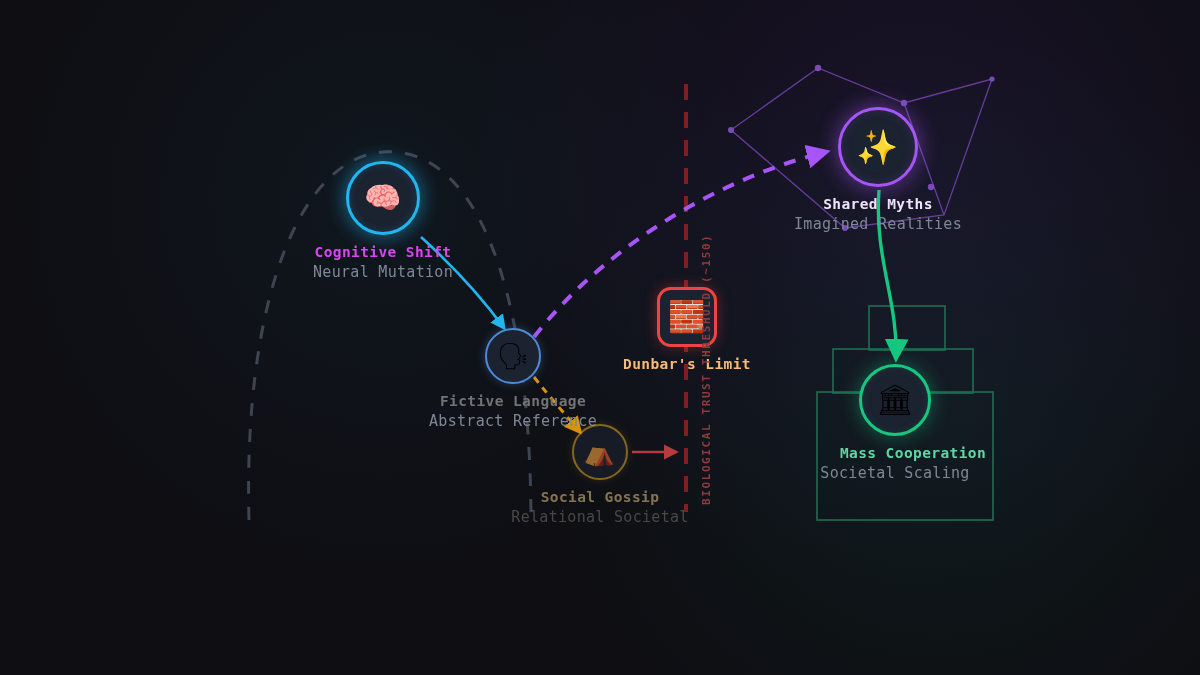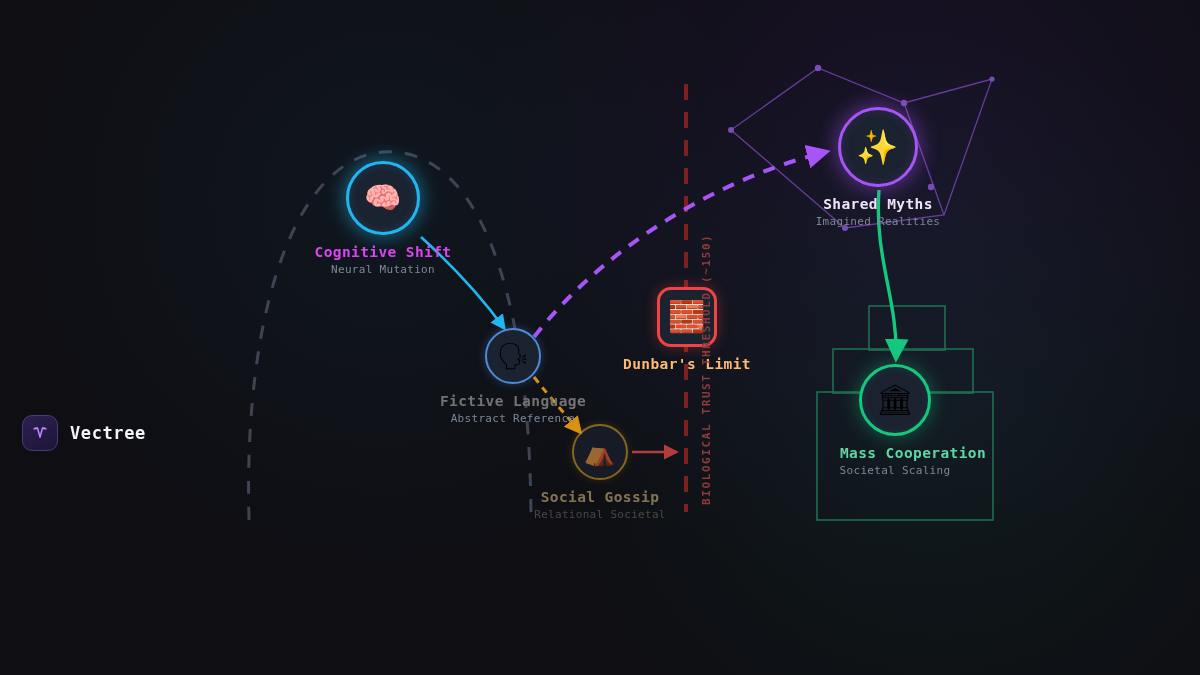--- a/index.html
+++ b/index.html
@@ -45,21 +45,21 @@
   }
   .node .ttl{
     margin-top:9px;
     font-size:14.5px;
     font-weight:bold;
     letter-spacing:.4px;
     white-space:nowrap;
   }
   .node .sub{
     margin-top:3px;
-    font-size:11px;
+    font-size:15px;
     color:#7e8796;
     letter-spacing:.3px;
     white-space:nowrap;
   }
 
   
   #node-cognitive-shift .disc{width:74px;height:74px;border:3px solid #22b6f0;
     box-shadow:0 0 18px 3px rgba(34,182,240,.45),inset 0 0 10px rgba(34,182,240,.18);}
   #node-cognitive-shift .ttl{color:#d946ef;}
 
@@ -224,26 +224,16 @@
   <div class="node" id="node-mass-cooperation" style="left:818px;top:364px;width:154px;">
     <div class="disc">
       <span class="glyph" style="font-size:30px;">🏛</span>
     </div>
     <div class="ttl">Mass Cooperation</div>
     <div class="sub">Societal Scaling</div>
   </div>
 
   <div id="threshold-label" style="left:700px;top:505px;">BIOLOGICAL TRUST THRESHOLD (~150)</div>
 
-  <div id="brand">
-    <div id="brand-logo">
-      <svg width="20" height="20" viewBox="0 0 24 24" fill="none" aria-hidden="true">
-        <path d="M5 7 L9 6 L12 17 L15 6 L19 7" stroke="#c084fc" stroke-width="1.9" stroke-linecap="round" stroke-linejoin="round"></path>
-        <circle cx="7" cy="6.5" r="1.3" fill="#c084fc"></circle>
-        <circle cx="17" cy="6.5" r="1.3" fill="#c084fc"></circle>
-      </svg>
-    </div>
-    <div id="brand-name">Vectree</div>
-  </div>
 
 
 
 </div>
 
 </body></html>

